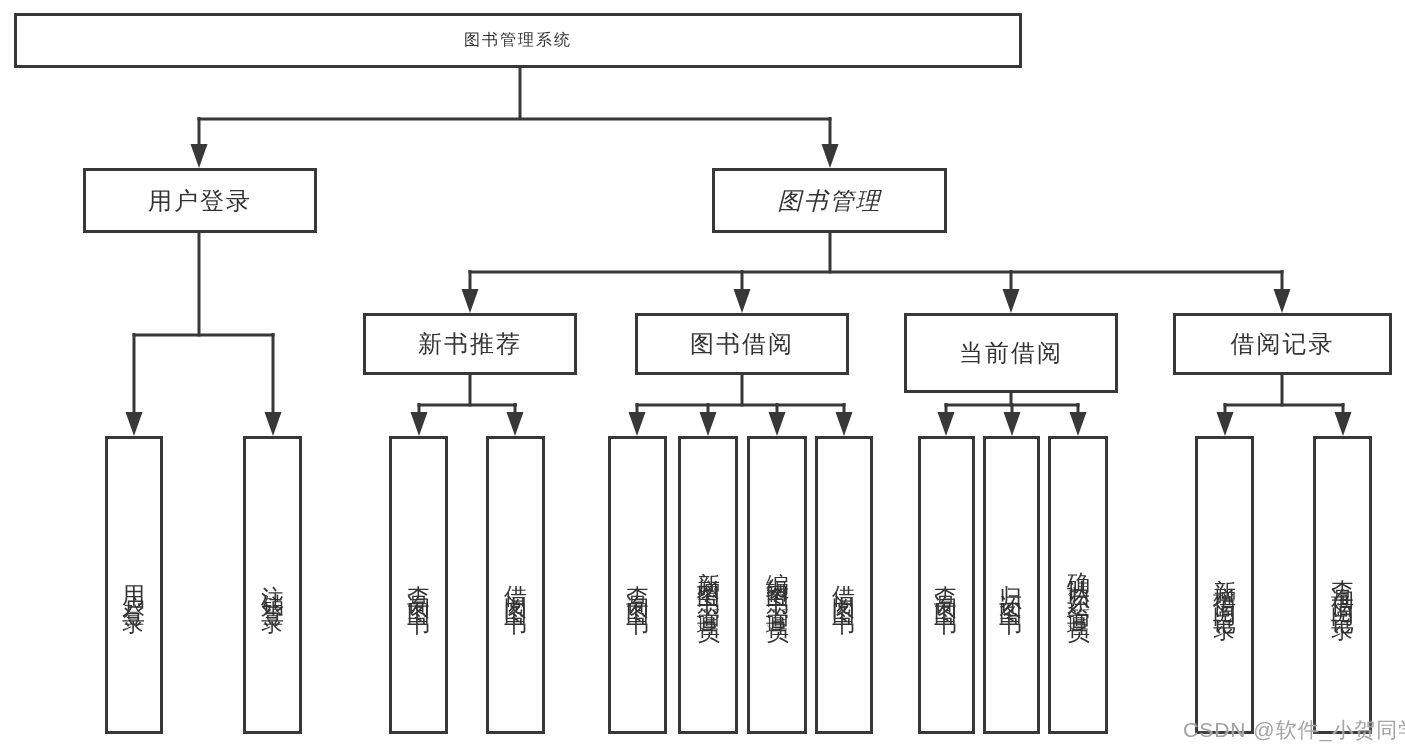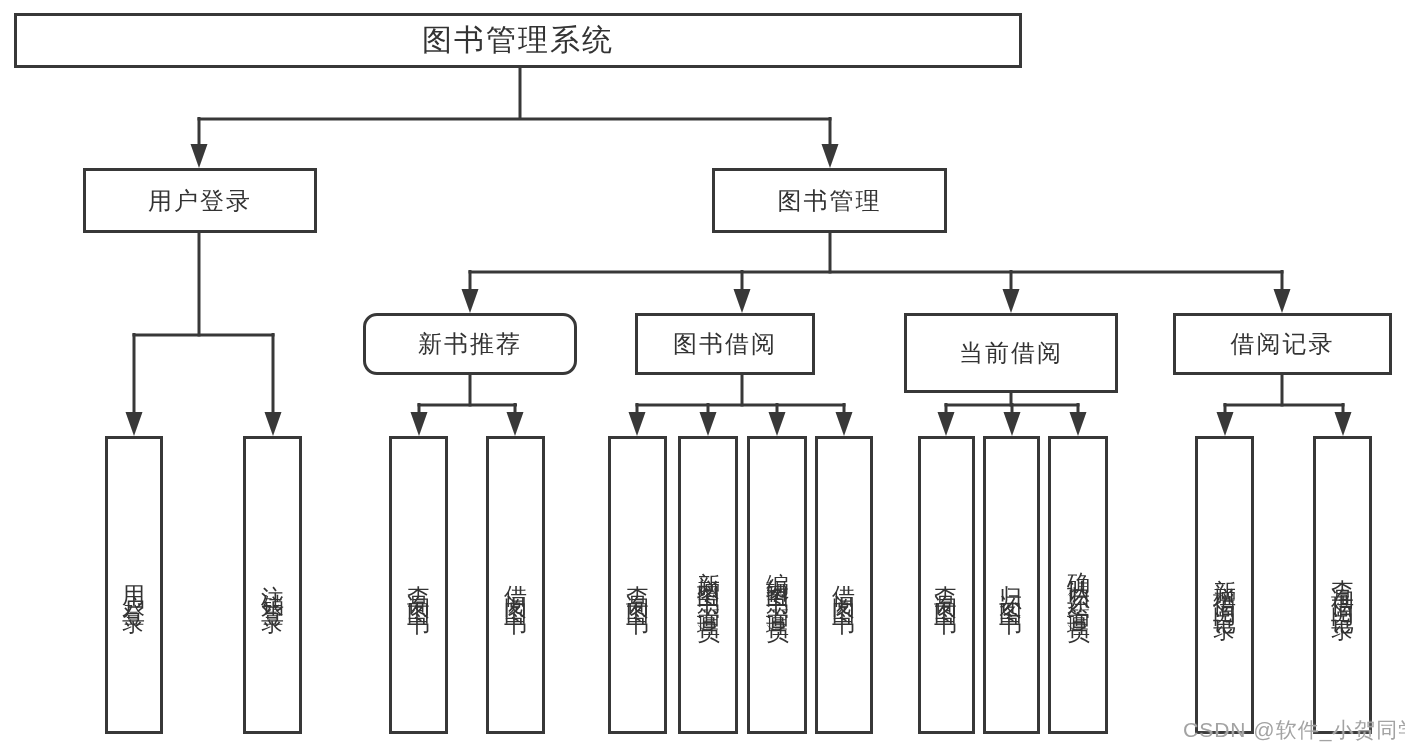--- a/index.html
+++ b/index.html
@@ -24,25 +24,25 @@
   }
   .vbox{
     writing-mode:vertical-rl;
     text-align:center;
     font-size:23px;
     letter-spacing:9px;
     line-height:52px;
     color:#333333;
   }
   
-  #n-root{left:14px;top:13px;width:1008px;height:55px;font-size:30px;}
+  #n-root{left:14px;top:13px;width:1008px;height:55px;font-size:16px;}
   #n-user-login{left:83px;top:168px;width:234px;height:65px;}
-  #n-book-mgmt{left:712px;top:168px;width:235px;height:65px;}
-  #n-l3-new{left:363px;top:313px;width:214px;height:62px;border-radius:14px;}
-  #n-l3-borrow{left:635px;top:313px;width:180px;height:62px;}
+  #n-book-mgmt{left:712px;top:168px;width:235px;height:65px;font-style:italic;}
+  #n-l3-new{left:363px;top:313px;width:214px;height:62px;}
+  #n-l3-borrow{left:635px;top:313px;width:214px;height:62px;}
   #n-l3-current{left:904px;top:313px;width:214px;height:80px;}
   #n-l3-records{left:1173px;top:313px;width:219px;height:62px;}
   .vbox{top:436px;height:298px;}
   #n-v-user-login{left:105px;width:58px;}
   #n-v-logout{left:243px;width:59px;}
   #n-v-query-a{left:389px;width:59px;}
   #n-v-borrow-a{left:486px;width:59px;}
   #n-v-query-b{left:608px;width:59px;}
   #n-v-add-book{left:678px;width:60px;letter-spacing:7px;}
   #n-v-edit-book{left:747px;width:60px;letter-spacing:7px;}

